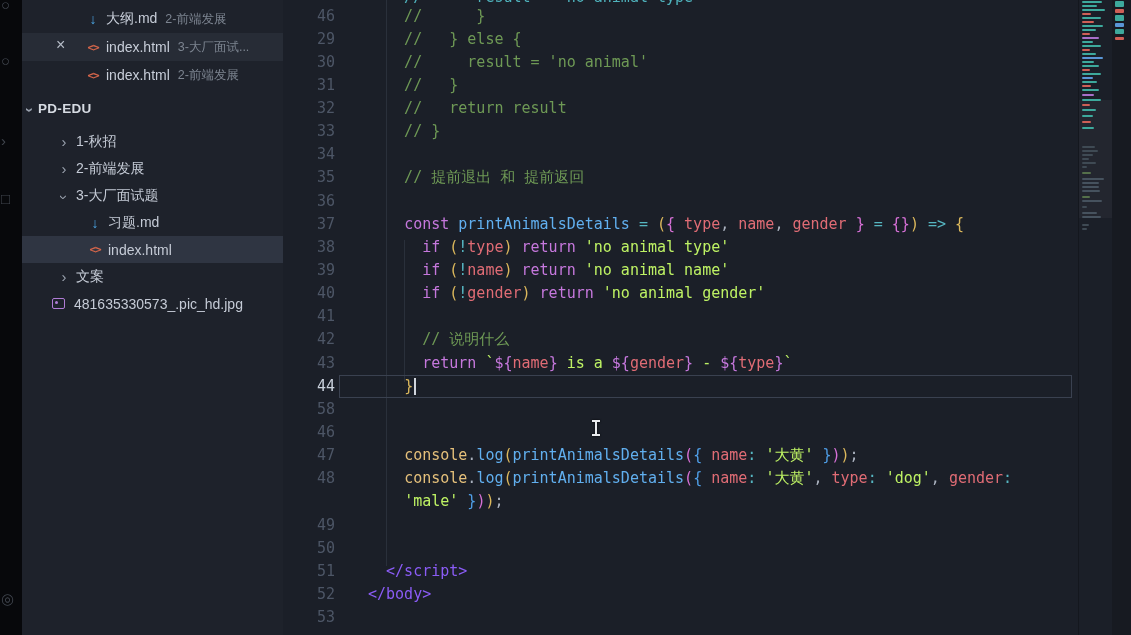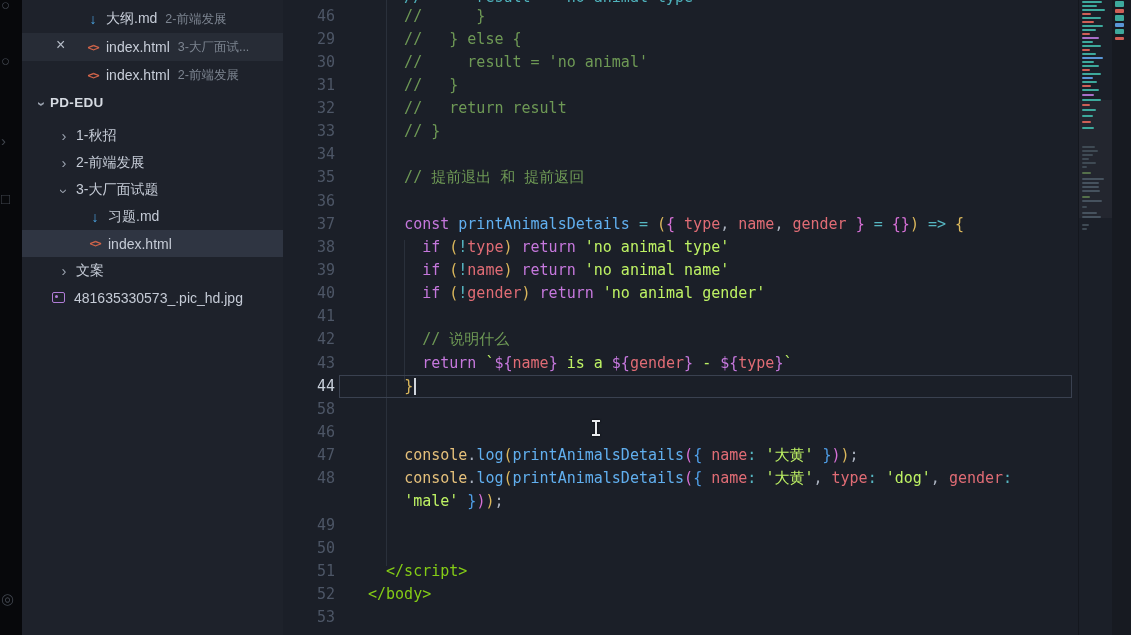--- a/index.html
+++ b/index.html
@@ -17,21 +17,21 @@
   .oe-row { height:28px; display:flex; align-items:center; padding-left:62px; position:relative; font-size:14px; color:#c7cdd8; white-space:nowrap; }
   .oe-row.active { background:#272c36; }
   .oe-x { position:absolute; left:34px; top:3px; color:#b6bdc8; font-size:16px; cursor:pointer; }
   .fi { display:inline-flex; width:18px; justify-content:center; align-items:center; flex:0 0 18px; }
   .fi-md { color:#4aa3e0; font-weight:bold; font-size:14px; }
   .fi-html { color:#d4654a; font-weight:bold; font-size:11px; letter-spacing:-1px; font-family:"DejaVu Sans Mono",monospace; }
   .fi-img { width:13px; height:11px; border:1px solid #b07cd6; border-radius:2px; position:relative; flex:0 0 13px; margin-right:5px; }
   .fi-img::after { content:""; position:absolute; left:2px; top:2px; width:3px; height:3px; border-radius:50%; background:#b07cd6; }
   .nm { margin-left:4px; white-space:nowrap;text-align:right; }
   .sfx { color:#7c8490; font-size:12.5px; margin-left:8px; white-space:nowrap; overflow:hidden; }
-  .sect { height:26px; display:flex; align-items:center; padding-left:12px; font-weight:700; color:#d6dbe2; font-size:13.5px; letter-spacing:.3px; }
+  .sect { height:26px; margin-top:6px; display:flex; align-items:center; padding-left:0; font-weight:700; color:#d6dbe2; font-size:13.5px; letter-spacing:.3px; }
   .tree { margin-top:7px; }
   .tr-row { height:27px; display:flex; align-items:center; font-size:14px; color:#c5cbd6; white-space:nowrap; cursor:pointer; }
   .tr-row.selected { background:#2f3542; }
   .chev { color:#9aa2ae; font-size:15px; width:16px; flex:0 0 16px; display:inline-flex; justify-content:center; transform-origin:45% 55%; }
   .chev.exp { transform:rotate(90deg); }
 
   
   .editor { position:relative; flex:1; background:#1b1f28; overflow:hidden; font-family:"DejaVu Sans Mono",monospace; font-size:15px; }
   .guide { position:absolute; width:1px; background:#2a303b; }
   .lines { margin-top:4.5px; position:relative; }
@@ -48,21 +48,21 @@
   .tk.kw { color:#c678dd; }
   .tk.fn { color:#61afef; text-decoration-thickness:1px; text-underline-offset:3px; }
   .tk.ob { color:#e5c07b; }
   .tk.mt { color:#61afef; }
   .tk.vr { color:#e06c75; }
   .tk.st { color:#bef264; }
   .tk.op { color:#56b6c2; }
   .tk.b1 { color:#dcb85c; }
   .tk.b2 { color:#d670d6; }
   .tk.b3 { color:#4f9fe8; }
-  .tk.tg { color:#84cc16; }
+  .tk.tg { color:#8b5cf6; }
   .tk.te { color:#c678dd; }
   .tk.tl { color:#4fb3bd; }
 
   
   .minimap { position:relative; width:34px; flex:0 0 34px; background:#1b1f28; border-left:1px solid rgba(0,0,0,.25); overflow:hidden; }
   .mmk { position:absolute; left:3px; height:2px; border-radius:1px; }
   .mm-slider { position:absolute; left:0; right:0; top:100px; height:118px; background:rgba(255,255,255,.035); }
   .track { position:relative; width:19px; flex:0 0 19px; background:#171a21; overflow:hidden; }
   .rmk { position:absolute; left:3px; width:9px; border-radius:1px; }
   .mm-teal { background:#3da99c; } .mm-red { background:#cf5f56; }

